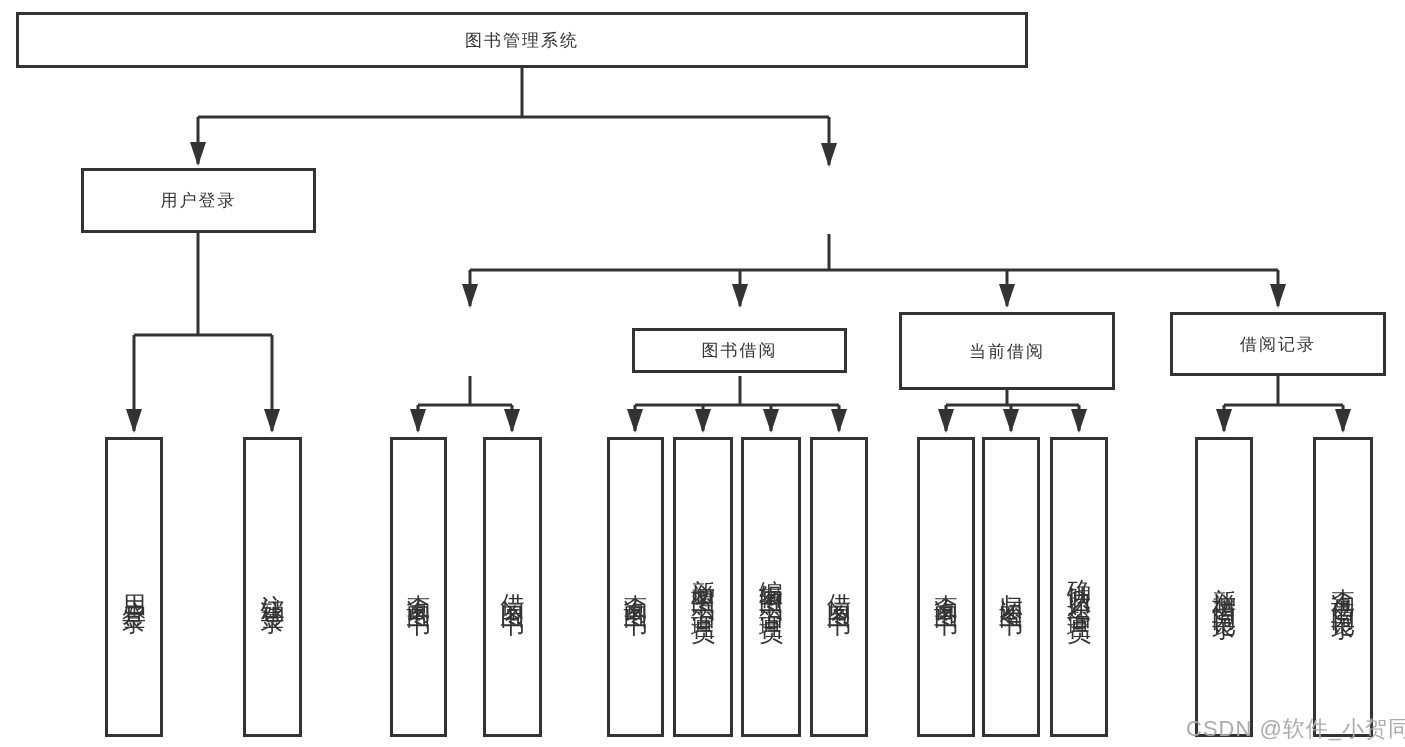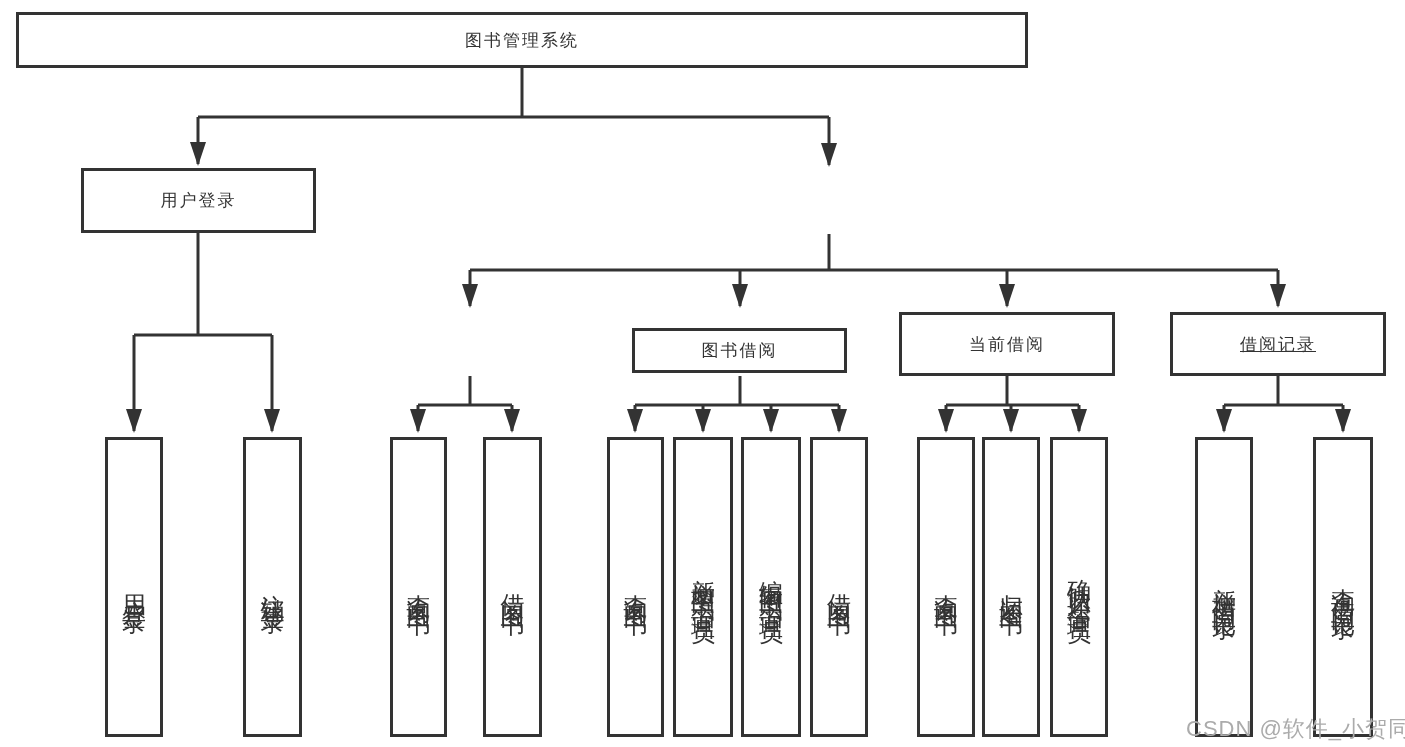--- a/index.html
+++ b/index.html
@@ -97,24 +97,24 @@
     <span>图书管理系统</span>
   </div>
 
   <div class="node hbox" style="left:81px;top:168px;width:235px;height:65px;">
     <span>用户登录</span>
   </div>
 
   <div class="node hbox" style="left:632px;top:312px;width:215px;height:45px;margin-top:16px;">
     <span>图书借阅</span>
   </div>
-  <div class="node hbox" style="left:899px;top:312px;width:216px;height:64px;">
+  <div class="node hbox" style="left:899px;top:312px;width:216px;height:78px;">
     <span>当前借阅</span>
   </div>
-  <div class="node hbox" style="left:1170px;top:312px;width:216px;height:64px;text-decoration:underline;">
+  <div class="node hbox" style="left:1170px;top:312px;width:216px;height:64px;">
     <span>借阅记录</span>
   </div>
 
   <div class="node vbox" style="left:105px;top:437px;width:58px;height:300px;">
     <span>用户登录</span>
   </div>
   <div class="node vbox" style="left:243px;top:437px;width:59px;height:300px;">
     <span>注销登录</span>
   </div>
 

